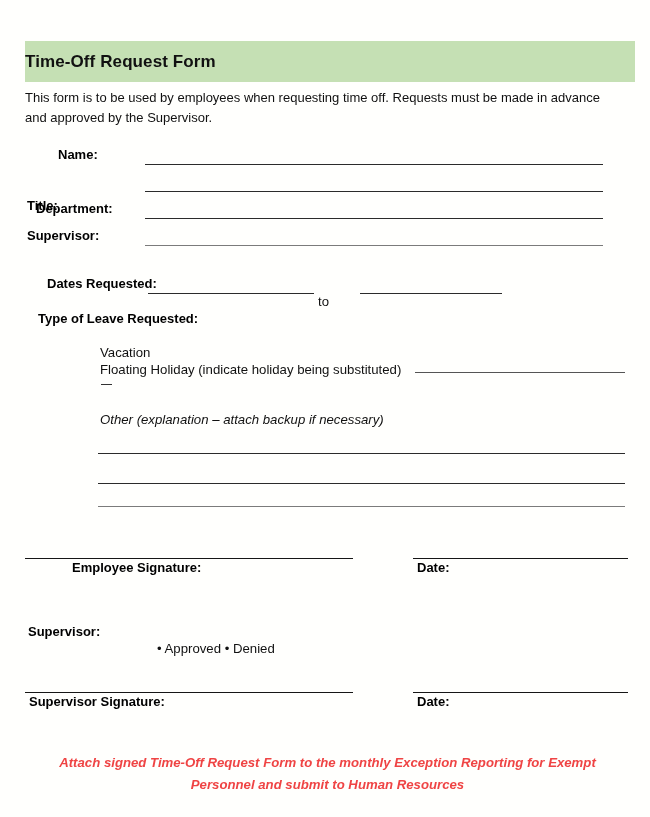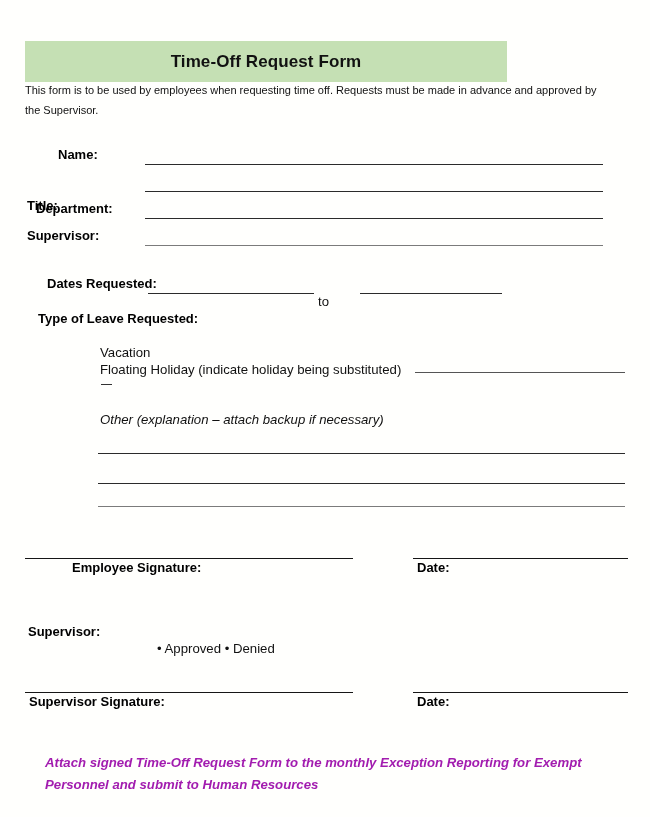--- a/index.html
+++ b/index.html
@@ -22,43 +22,43 @@
     width: 650px;
     height: 817px;
     background: #fffffd;
   }
 
   
   .header-band {
     position: absolute;
     left: 25px;
     top: 41px;
-    width: 482px;
+    width: 610px;
     height: 41px;
     background: #c5e0b4;
     display: flex;
     align-items: center;
-    justify-content: center;
+    justify-content: flex-start;
   }
   .header-title {
     font-size: 17px;
     font-weight: bold;
     letter-spacing: 0.1px;
     color: #111111;
     text-align: center;
     white-space: nowrap;
   }
 
   
   .intro {
     position: absolute;
     left: 25px;
-    top: 80px;
+    top: 88px;
     width: 575px;
-    font-size: 11px;
+    font-size: 13px;
     line-height: 20px;
     color: #111111;
   }
 
   
   .lbl {
     position: absolute;
     font-size: 13px;
     font-weight: bold;
     color: #000000;
@@ -106,26 +106,26 @@
     color: #000000;
     white-space: nowrap;
   }
 
   
   .footer {
     position: absolute;
     left: 45px;
     top: 752px;
     width: 565px;
-    text-align: left;
+    text-align: center;
     font-size: 13.2px;
     font-weight: bold;
     font-style: italic;
     line-height: 22px;
-    color: #a21caf;
+    color: #ef4444;
   }
 </style>
 </head>
 <body>
 
 <div class="page">
 
   <div class="header-band">
     <div class="header-title">Time-Off Request Form</div>
   </div>

